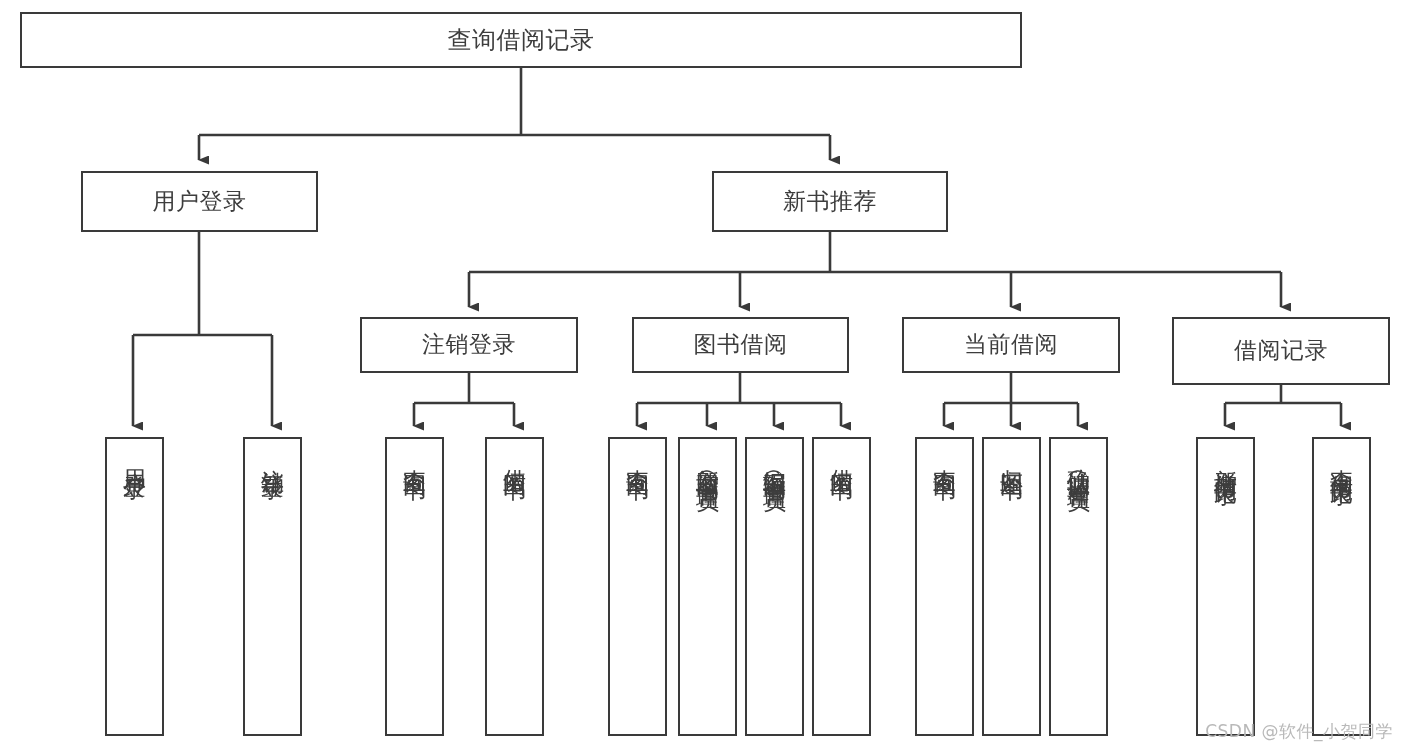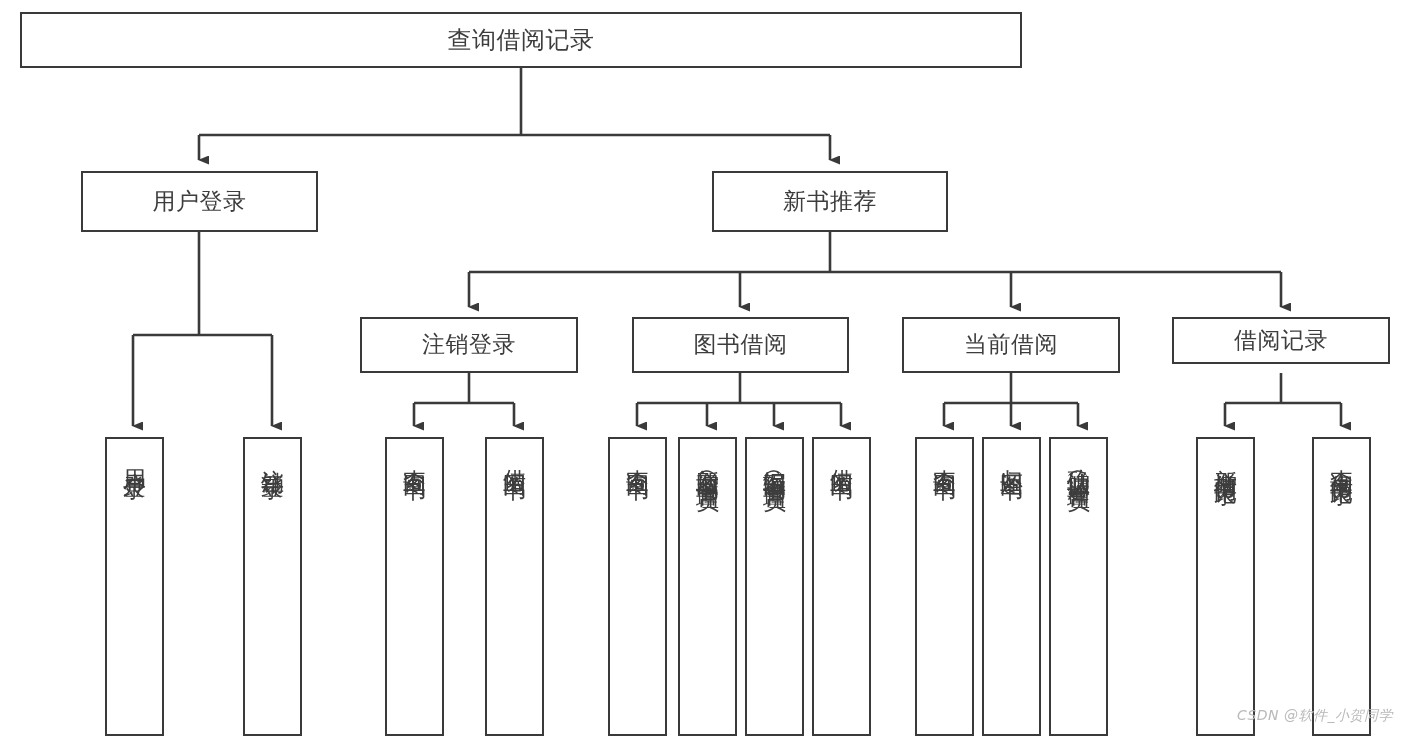--- a/index.html
+++ b/index.html
@@ -55,27 +55,26 @@
     writing-mode: vertical-rl;
     text-orientation: upright;
     font-size: 23px;
     letter-spacing: 3px;
     line-height: 1;
   }
   .node.root .node-label { font-size: 24px; }
   .watermark {
     position: absolute;
     right: 12px;
-    bottom: 22px;
-    font-size: 14px;
+    bottom: 4px;
+    font-size: 17px;
     color: #b9b9b9;
     z-index: 9;
     white-space: nowrap;
     letter-spacing: 0.5px;
-    font-style: italic;
   }
 </style>
 </head>
 <body>
 
 <div id="diagram-root">
 
   <svg id="edges-layer" viewBox="0 0 1405 747" xmlns="http://www.w3.org/2000/svg">
     <defs>
       <marker id="arrowhead" markerWidth="9" markerHeight="11" refX="4.5" refY="10" orient="auto" markerUnits="userSpaceOnUse">
@@ -139,21 +138,21 @@
 
   <div class="node horizontal" style="left:360px; top:317px; width:218px; height:56px;">
     <span class="node-label">注销登录</span>
   </div>
   <div class="node horizontal" style="left:632px; top:317px; width:217px; height:56px;justify-content:center;">
     <span class="node-label">图书借阅</span>
   </div>
   <div class="node horizontal" style="left:902px; top:317px; width:218px; height:56px;">
     <span class="node-label">当前借阅</span>
   </div>
-  <div class="node horizontal" style="left:1172px; top:317px; width:218px; height:47px;">
+  <div class="node horizontal" style="left:1172px; top:317px; width:218px; height:68px;">
     <span class="node-label">借阅记录</span>
   </div>
 
   <div class="node vertical" style="left:105px; top:437px; width:59px; height:299px;">
     <span class="node-label">用户登录</span>
   </div>
   <div class="node vertical" style="left:243px; top:437px; width:59px; height:299px;">
     <span class="node-label">注销登录</span>
   </div>
 

